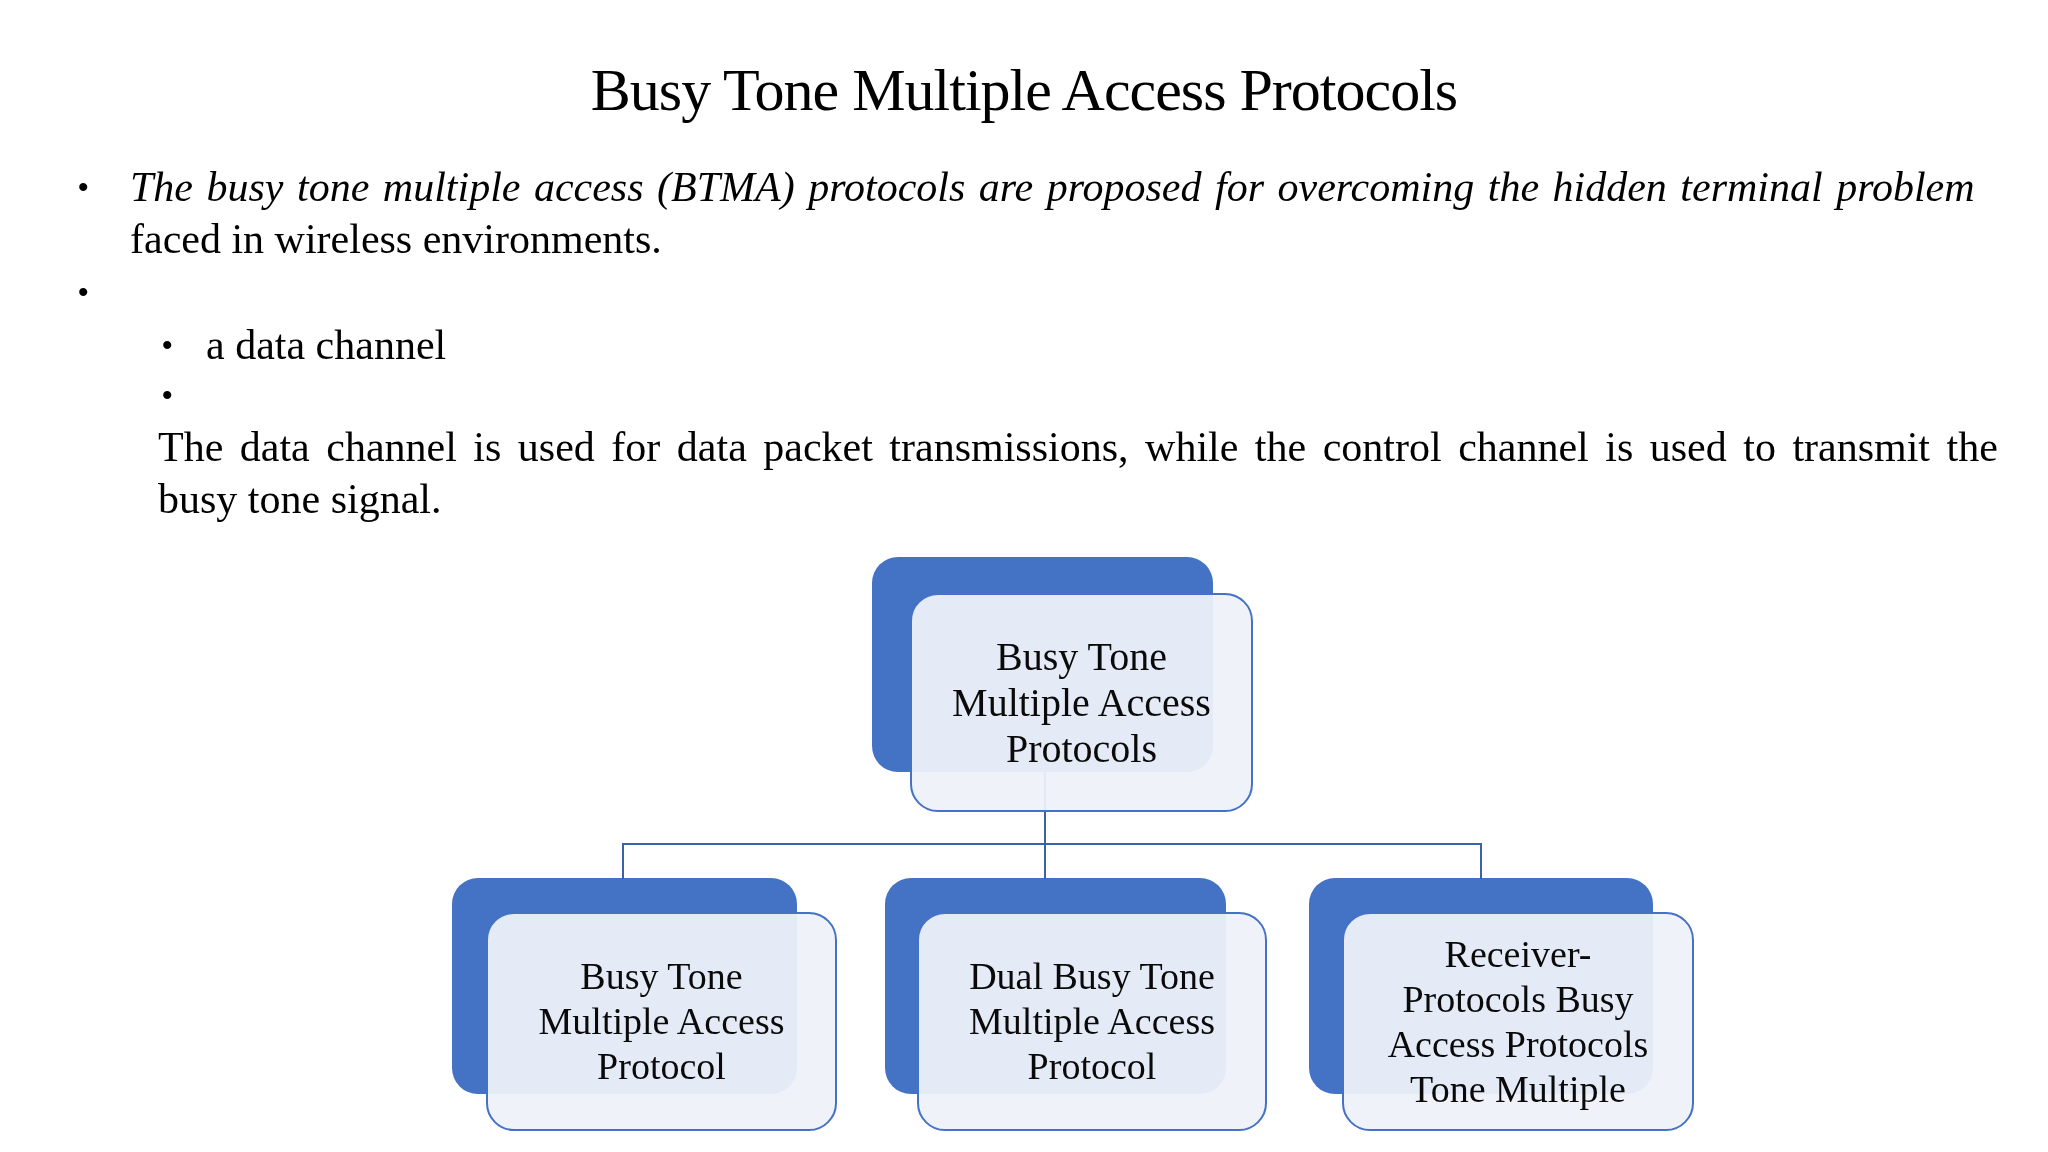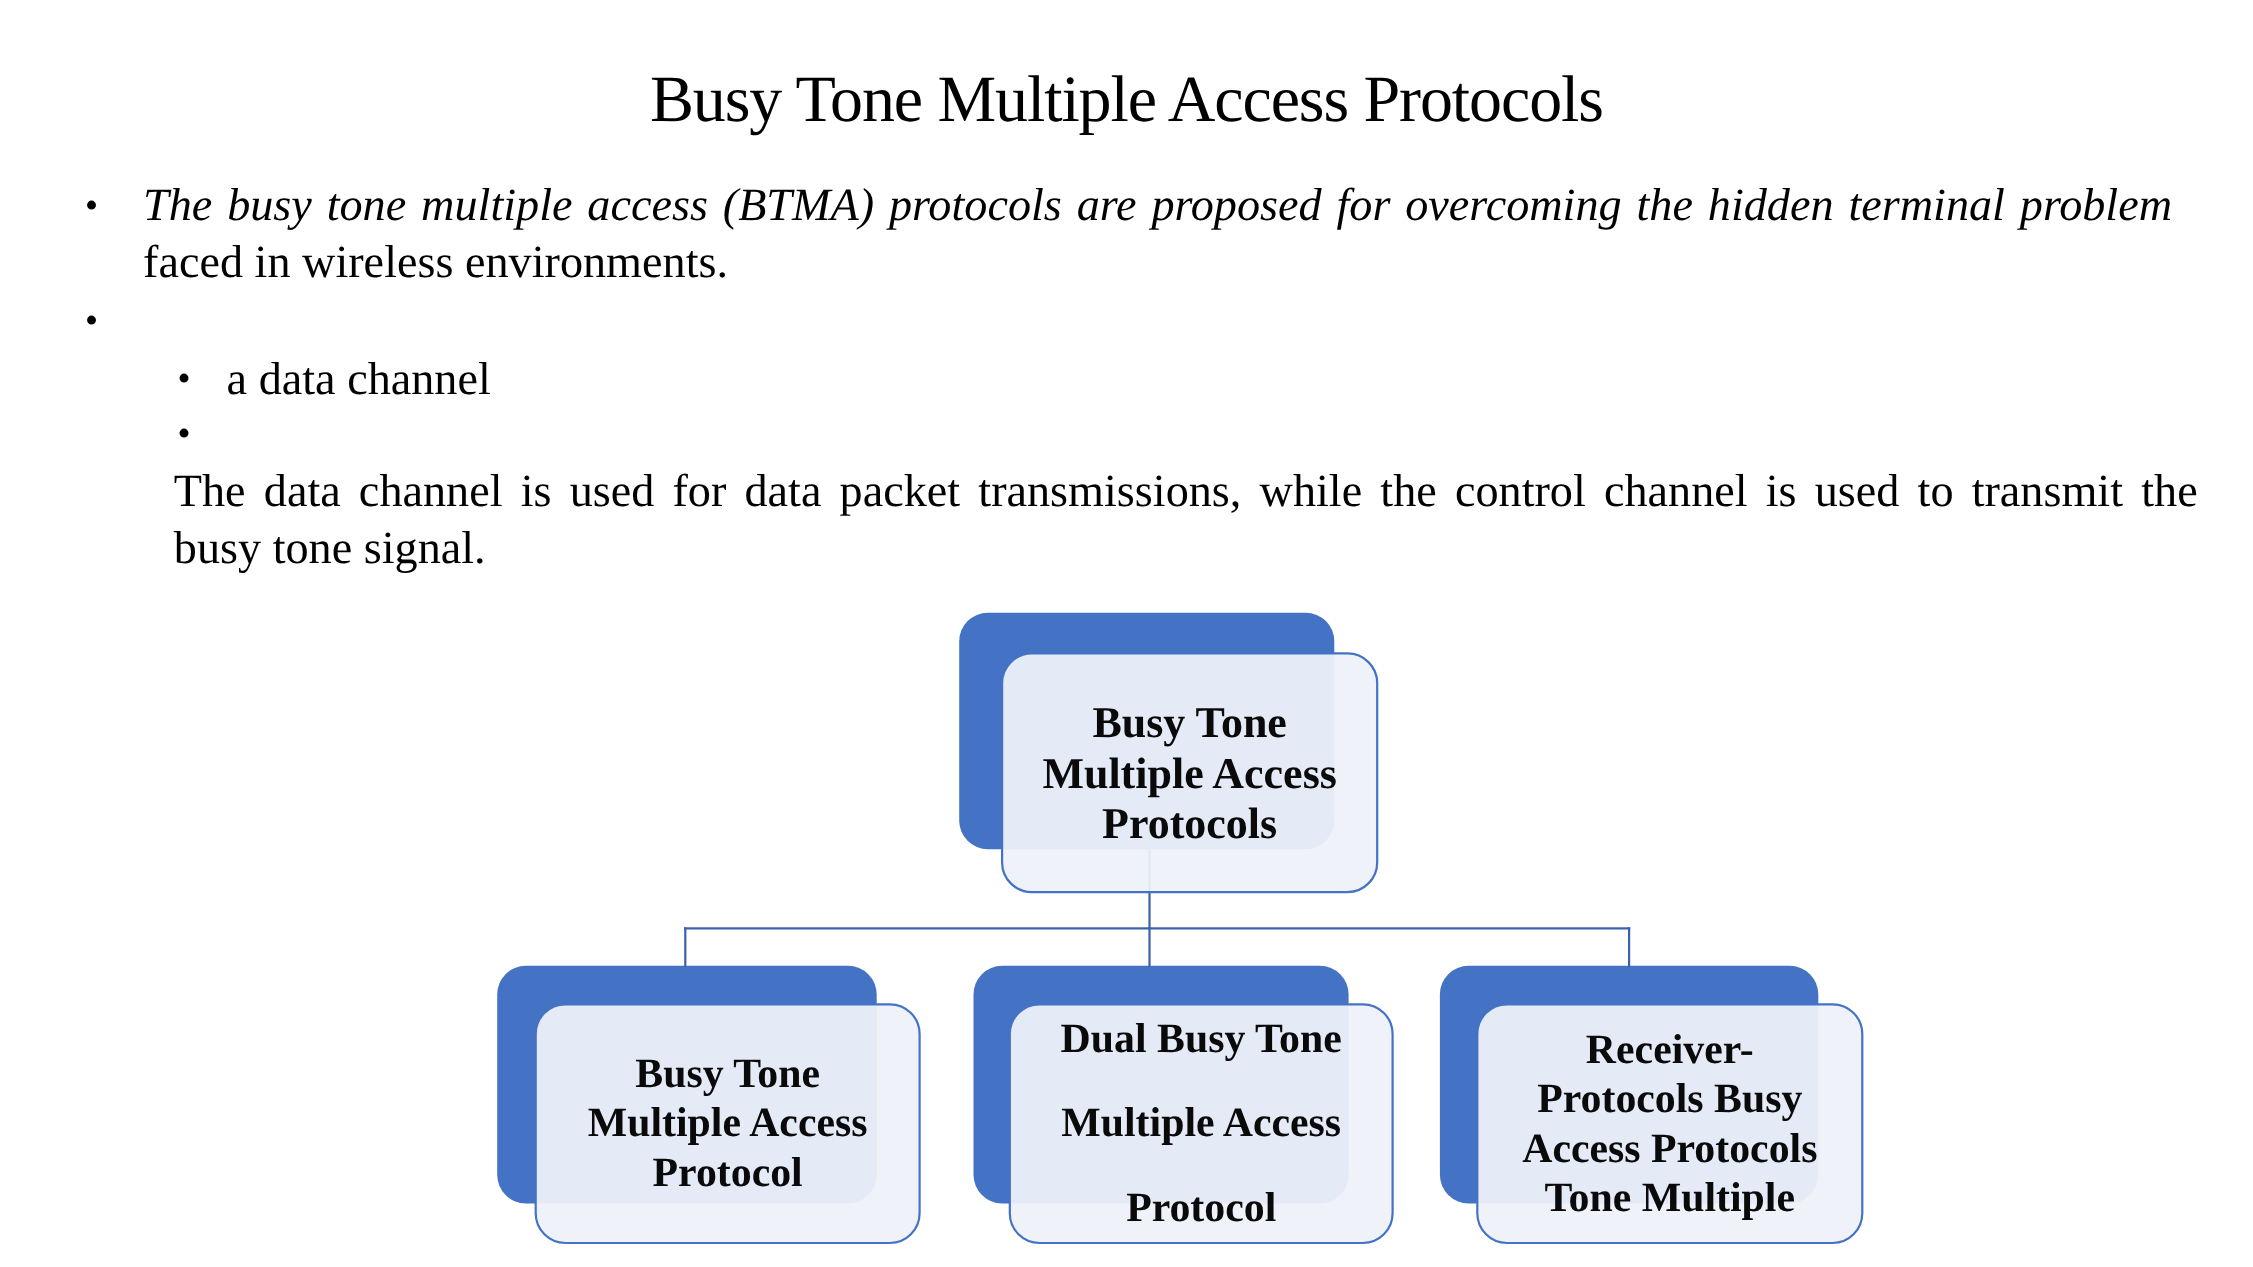--- a/index.html
+++ b/index.html
@@ -54,21 +54,21 @@
     position: absolute;
     background: var(--panel, rgba(238,241,249,0.94));
     border: 2px solid var(--accent, #4472C4);
     border-radius: 28px;
     z-index: 3;
     display: flex;
     flex-direction: column;
     justify-content: center;
     align-items: center;
     text-align: center;
-    font-weight: bold;
+    font-weight: normal;
     color: #0a0a0a;
   }
   .root-front { font-size: 40px; line-height: 46px; }
   .child-front { font-size: 38px; line-height: 45px; }
 </style>
 </head>
 <body>
 
 <div class="slide">
 
@@ -114,21 +114,21 @@
     </div>
 
     <div class="nback" style="left:452px; top:878px; width:345px; height:216px;"></div>
     <div class="nfront child-front" style="left:486px; top:912px; width:351px; height:219px;">
       <div>Busy Tone</div>
       <div>Multiple Access</div>
       <div>Protocol</div>
     </div>
 
     <div class="nback" style="left:885px; top:878px; width:341px; height:216px;"></div>
-    <div class="nfront child-front" style="left:917px; top:912px; width:350px; height:219px;gap:32px;">
+    <div class="nfront child-front" style="left:917px; top:912px; width:350px; height:219px;">
       <div>Dual Busy Tone</div>
       <div>Multiple Access</div>
       <div>Protocol</div>
     </div>
 
     <div class="nback" style="left:1309px; top:878px; width:344px; height:216px;"></div>
     <div class="nfront child-front" style="left:1342px; top:912px; width:352px; height:219px;">
       <div>Receiver-</div>
       <div>Protocols Busy</div>
       <div>Access Protocols</div>

